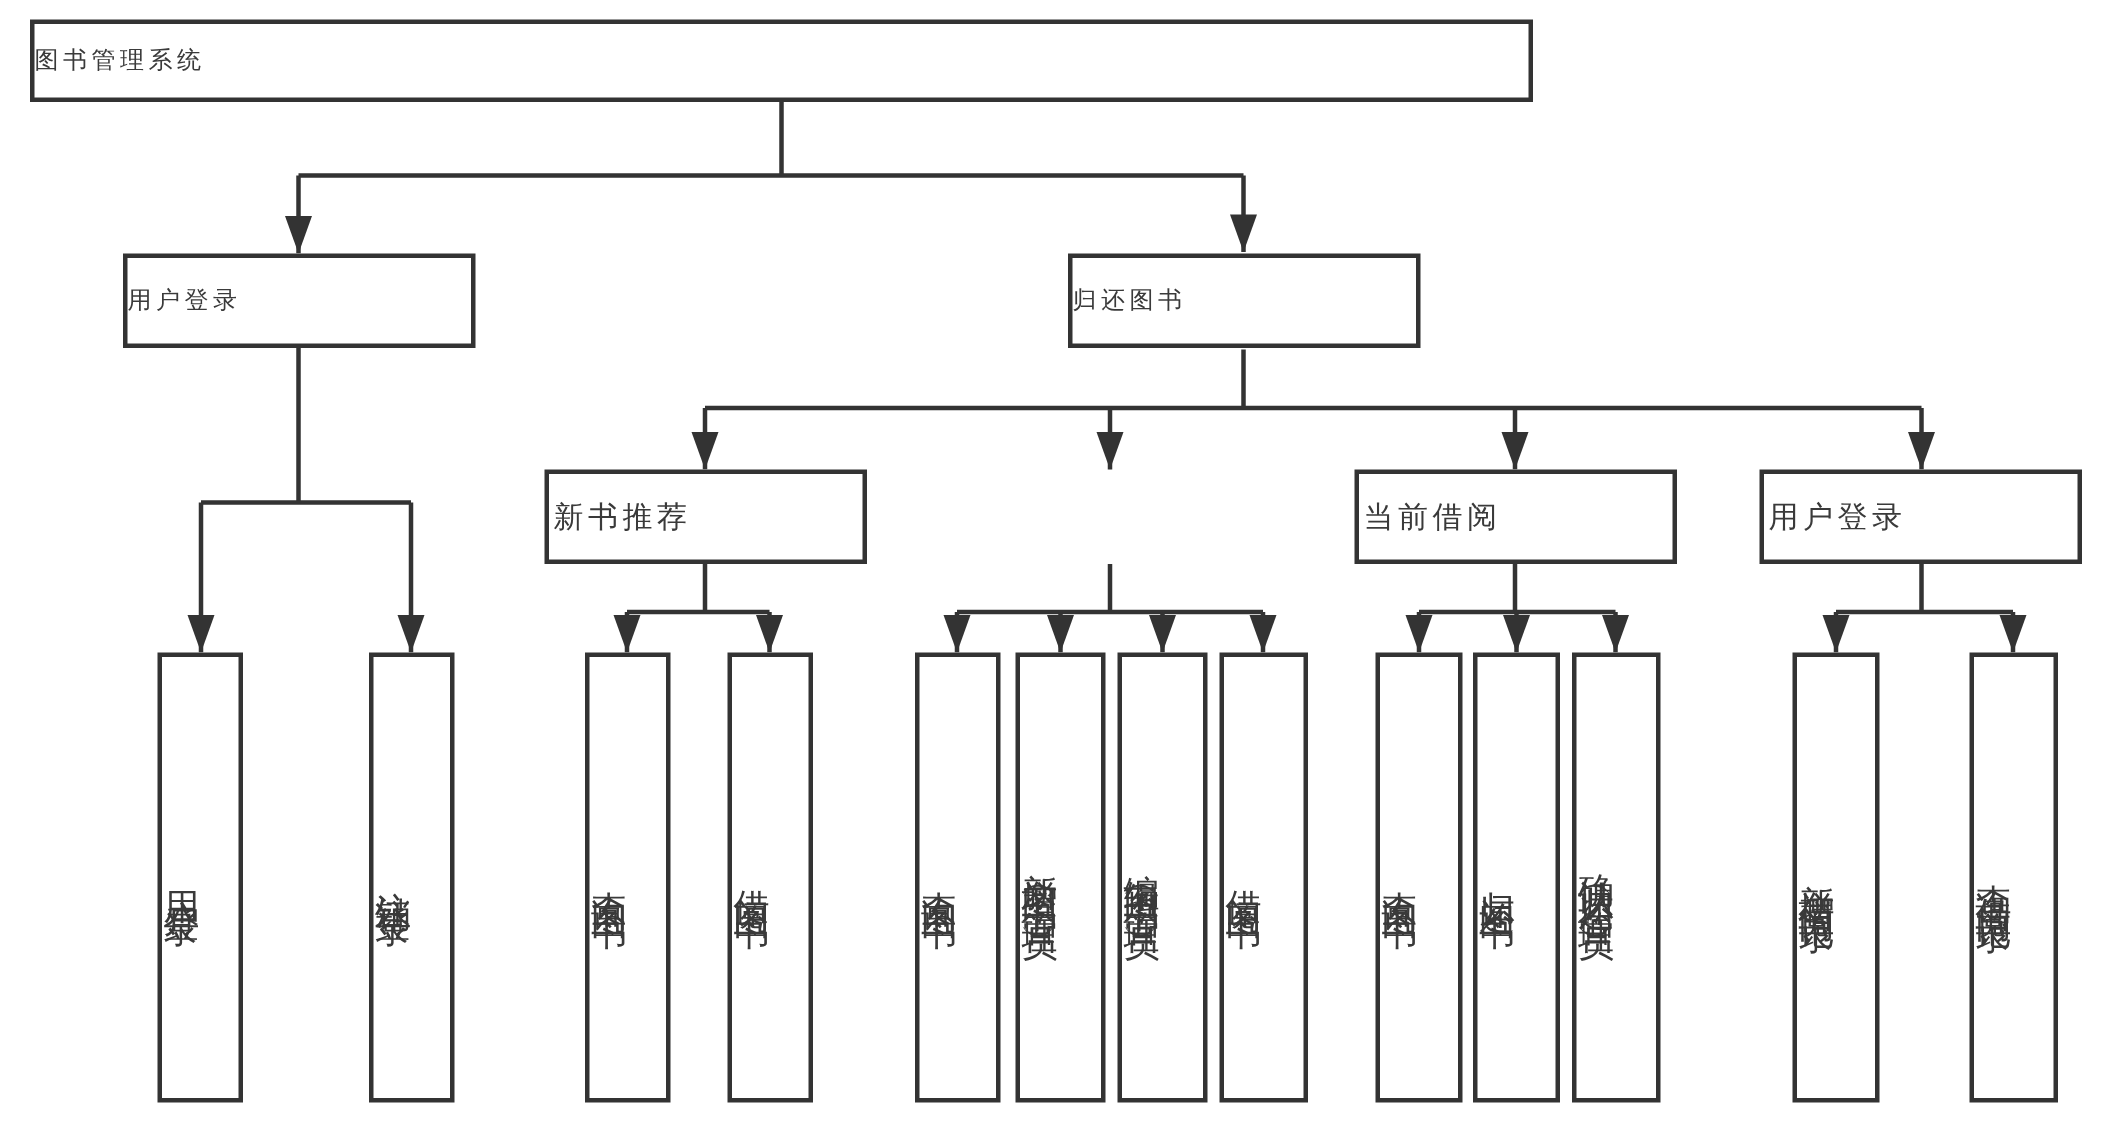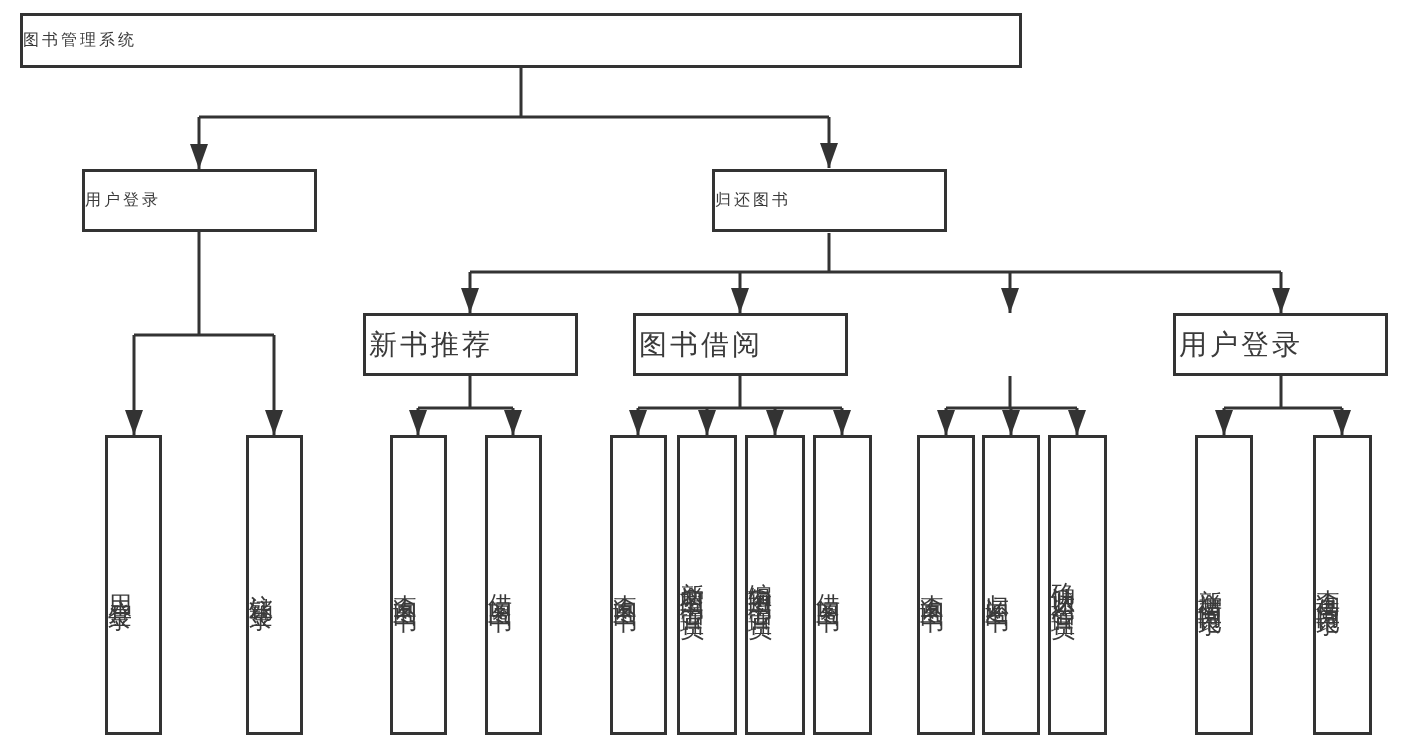--- a/index.html
+++ b/index.html
@@ -22,21 +22,21 @@
   .node {
     position: absolute;
     box-sizing: border-box;
     background: var(--box-fill, #fff);
     border: 3px solid var(--line, #333);
     display: flex;
     align-items: center;
     justify-content: flex-start;
     color: var(--text, #3a3a3a);
   }
-  .hnode { top: 313px; height: 63px; width: 215px; font-size: 28px; }
+  .hnode { top: 313px; height: 63px; width: 215px; font-size: 20px; }
   .hnode .lbl { letter-spacing: 3px; text-indent: 3px; white-space: nowrap; }
   .root  { left: 20px; top: 13px; width: 1002px; height: 55px; }
   .l2    { top: 169px; height: 63px; width: 235px; }
   .leaf  { top: 435px; height: 300px; font-size: 24px; }
   .leaf .lbl {
     writing-mode: vertical-rl;
     text-orientation: mixed;
     letter-spacing: 5px;
     line-height: 1;
   }
@@ -98,22 +98,22 @@
   <div class="node l2" style="left:82px">
     <span class="lbl" style="letter-spacing:3px">用户登录</span>
   </div>
   <div class="node l2" style="left:712px">
     <span class="lbl" style="letter-spacing:3px">归还图书</span>
   </div>
 
   <div class="node hnode" style="left:363px">
     <span class="lbl">新书推荐</span>
   </div>
-  <div class="node hnode" style="left:633px">
-    <span class="lbl">图书借阅</span>
+  <div class="node hnode" style="left:903px">
+    <span class="lbl">当前借阅</span>
   </div>
   <div class="node hnode" style="left:1173px">
     <span class="lbl">用户登录</span>
   </div>
 
   <div class="node leaf" style="left:105px;width:57px">
     <span class="lbl">用户登录</span>
   </div>
   <div class="node leaf" style="left:246px;width:57px">
     <span class="lbl">注销登录</span>

